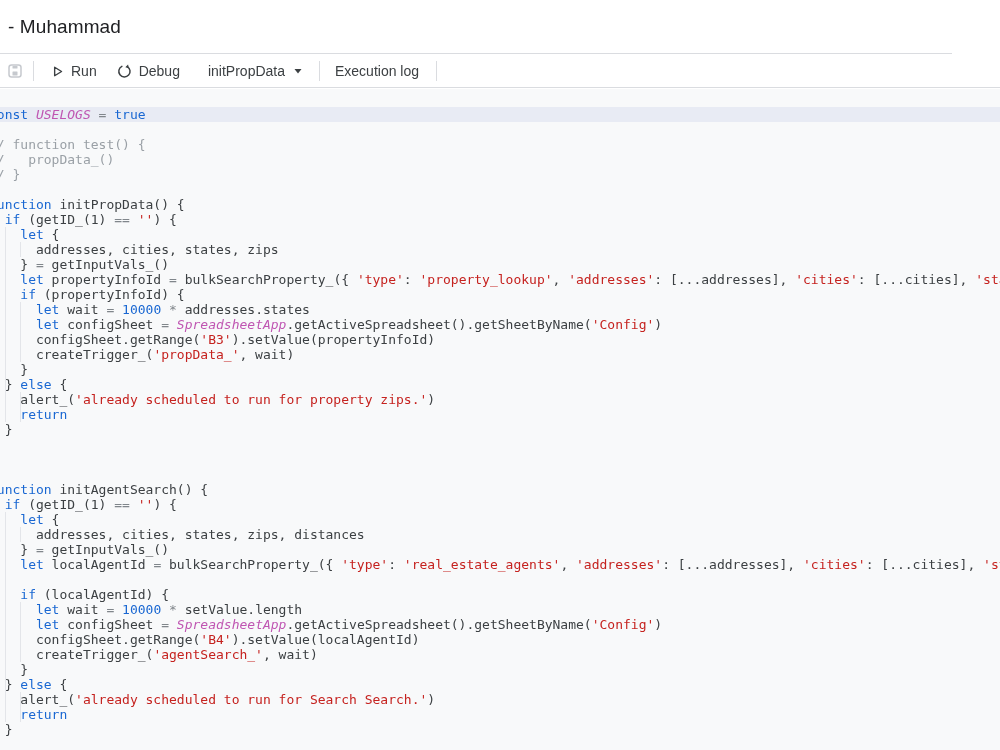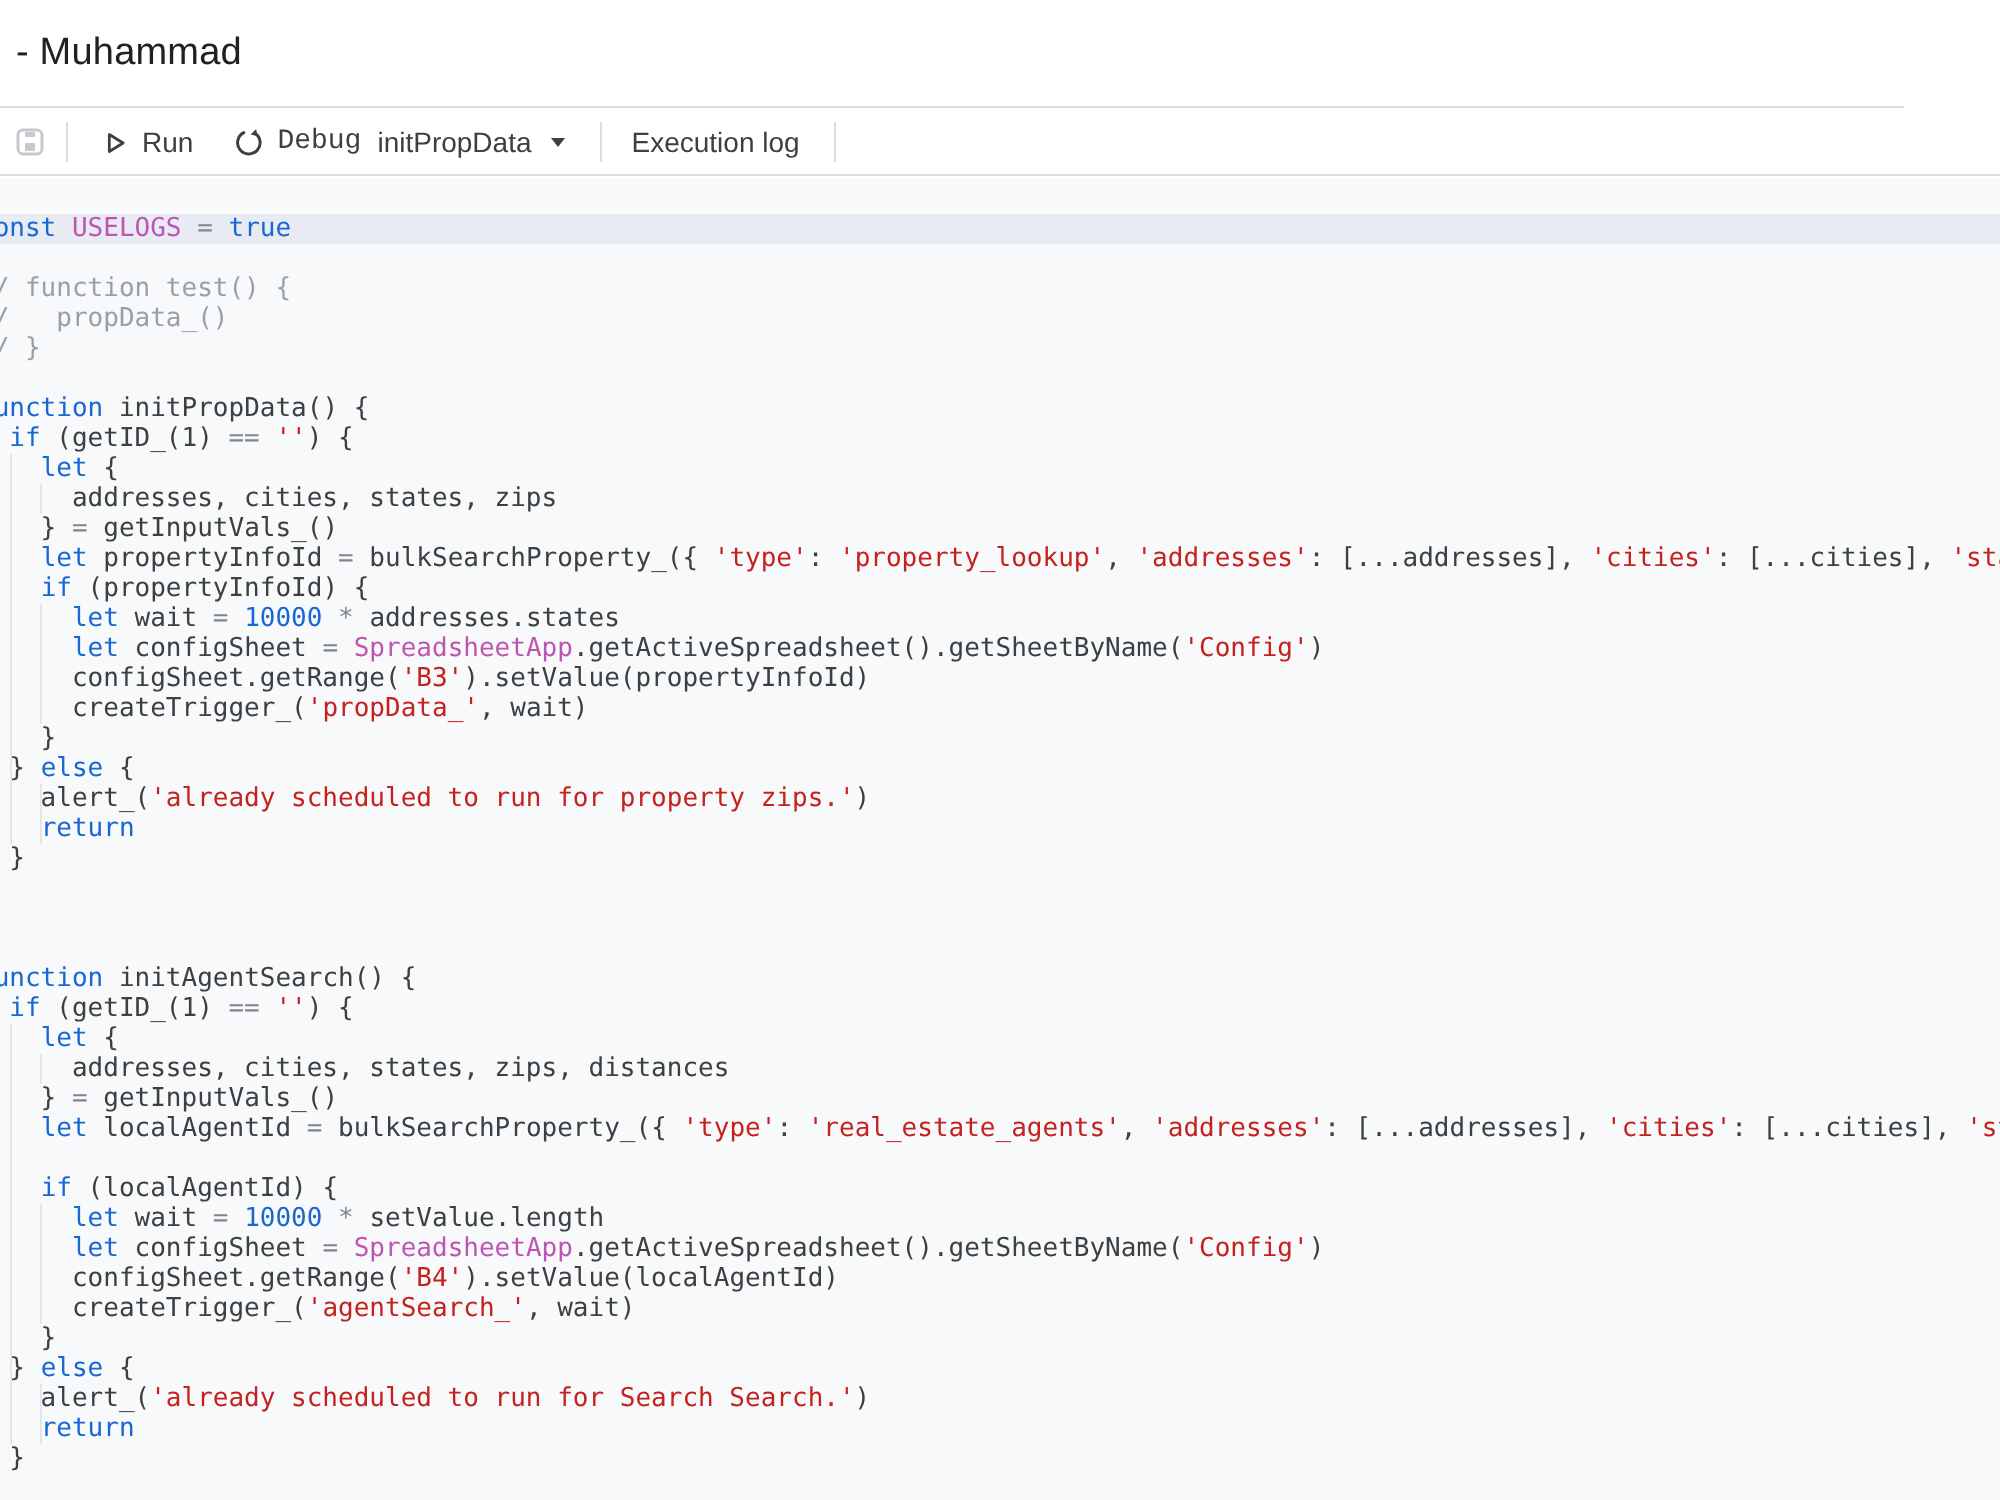--- a/index.html
+++ b/index.html
@@ -16,35 +16,35 @@
   
   .toolbar { position:absolute; top:55px; left:0; width:1000px; height:33px;
              background:#fff; border-bottom:1px solid var(--divider,#dadce0);
              display:flex; align-items:center; }
   .tb-btn { display:flex; align-items:center; gap:7px; cursor:pointer;
             font-size:14px; font-weight:500; color:var(--toolbar_text,#3c4043); }
   .tb-divider { width:1px; height:20px; background:var(--divider,#dadce0); }
   .save-btn { margin-left:7px; display:flex; align-items:center; }
   .d1 { margin-left:10px; }
   .run-btn { margin-left:17px; }
-  .debug-btn { margin-left:20px;font-family:Liberation Mono, monospace; }
-  .fn-select { margin-left:8px; gap:8px; }
+  .debug-btn { margin-left:20px; }
+  .fn-select { margin-left:28px; gap:8px; }
   .d2 { margin-left:16px; }
   .exec-log-btn { margin-left:15px;text-align:center; }
   .d3 { margin-left:17px; }
 
   
   .editor { position:absolute; top:89px; left:0; width:1000px; height:661px;
             background:var(--editor_bg,#f8f9fa); overflow:hidden; }
   .code-lines { position:absolute; top:18px; left:-11px; width:1400px;
                 font-family:"DejaVu Sans Mono", monospace; font-size:13px; }
   .code-line { height:15px; line-height:15px; white-space:pre; cursor:text; }
   .code-line.active { background:var(--activeline,#e8ebf4); }
   .tk-k { color:var(--kw,#1967d2); }
-  .tk-v { color:var(--type,#bf55b2); }
+  .tk-v { color:var(--type,#bf55b2);font-style:italic; }
   .tk-s { color:var(--str,#c5221f); }
   .tk-c { color:var(--cmt,#9aa0a6); }
   .tk-d { color:var(--def,#3c4043); }
   .tk-o { color:var(--op,#80868b); }
   .tk-n { color:var(--num,#1967d2); }
   .indent-guide { position:absolute; width:1px; background:#e3e5e9; }
 </style>
 </head>
 <body>
 

